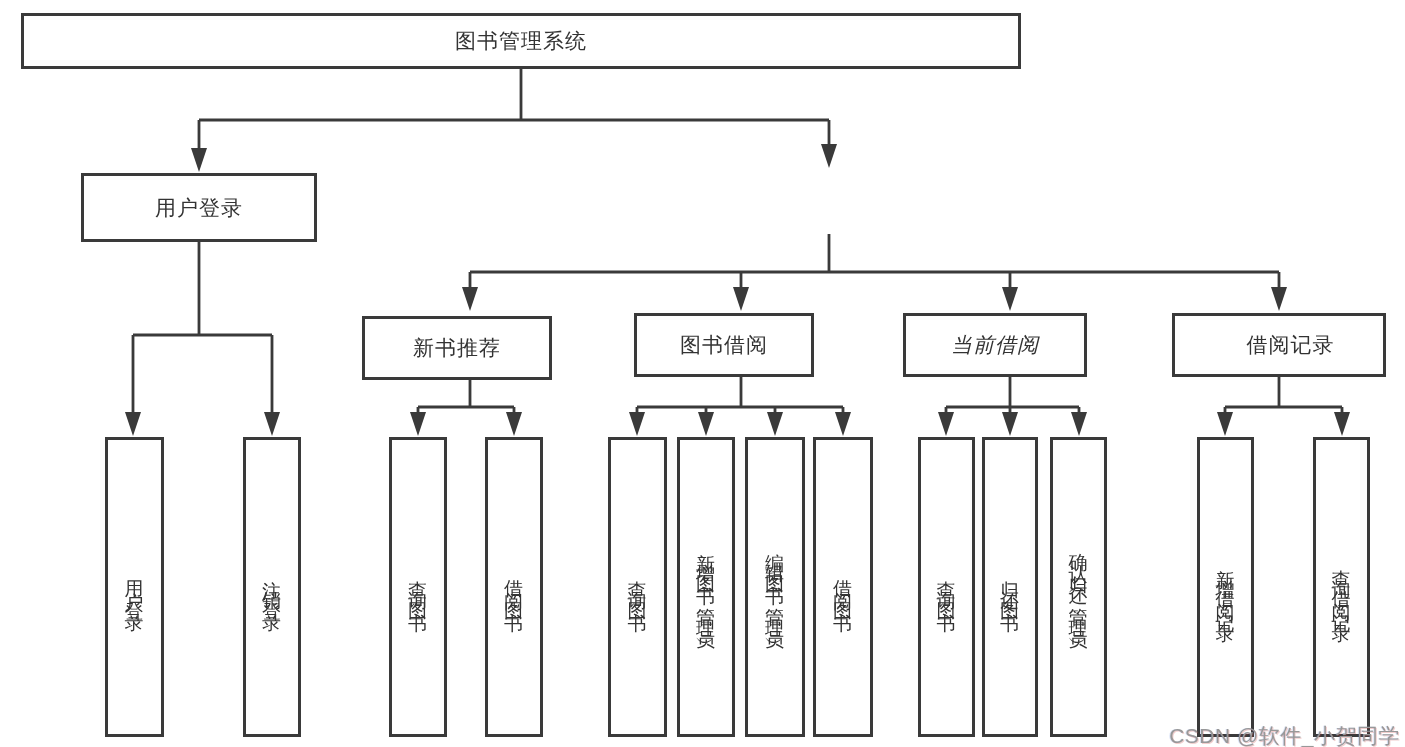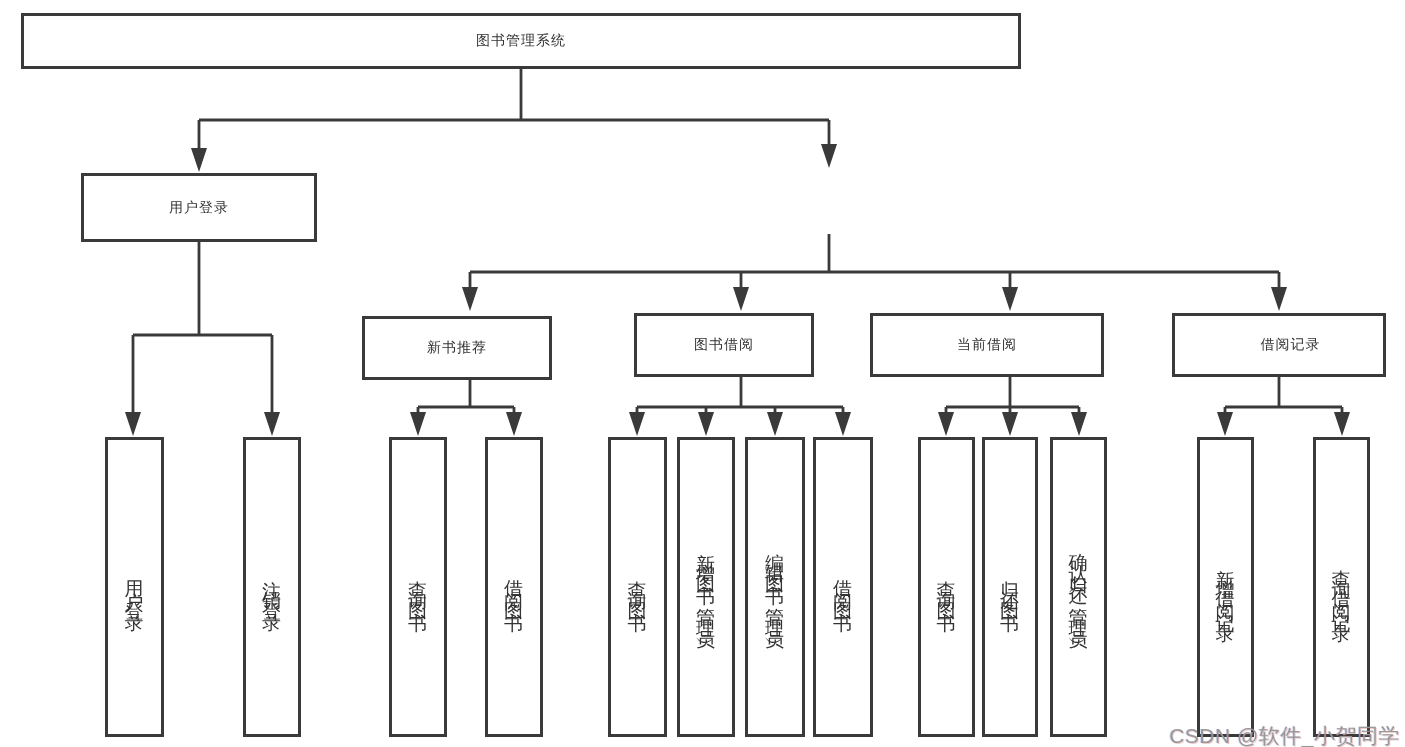--- a/index.html
+++ b/index.html
@@ -20,21 +20,21 @@
     left: 0; top: 0;
     width: 1405px; height: 747px;
   }
   .node {
     position: absolute;
     border: 3px solid #3a3a3a;
     background: #ffffff;
     display: flex;
     align-items: center;
     justify-content: center;
-    font-size: 14px;
+    font-size: 21px;
     color: #333333;
     letter-spacing: 1px;
     white-space: nowrap;
   }
   .leaf {
     position: absolute;
     top: 437px;
     height: 300px;
     border: 3px solid #3a3a3a;
     background: #ffffff;
@@ -103,21 +103,21 @@
       <polygon points="1334,412 1350,412 1342,436"></polygon>
     </g>
   </svg>
 
   <div class="node" style="left:21px; top:13px; width:1000px; height:56px;">图书管理系统</div>
 
   <div class="node" style="left:81px; top:173px; width:236px; height:69px;">用户登录</div>
 
   <div class="node" style="left:362px; top:316px; width:190px; height:64px;">新书推荐</div>
   <div class="node" style="left:634px; top:313px; width:180px; height:64px;">图书借阅</div>
-  <div class="node" style="left:870px; top:313px; width:234px; height:64px;">当前借阅</div>
+  <div class="node" style="left:903px; top:313px; width:184px; height:64px;font-style:italic;">当前借阅</div>
   <div class="node" style="left:1172px; top:313px; width:214px; height:64px;padding-left:23px;">借阅记录</div>
 
   <div class="leaf" style="left:105px; width:59px;">用户登录</div>
   <div class="leaf" style="left:243px; width:58px;">注销登录</div>
 
   <div class="leaf" style="left:389px; width:58px;">查询图书</div>
   <div class="leaf" style="left:485px; width:58px;">借阅图书</div>
 
   <div class="leaf" style="left:608px; width:59px;">查询图书</div>
   <div class="leaf" style="left:677px; width:58px;">新增图书（管理员）</div>

